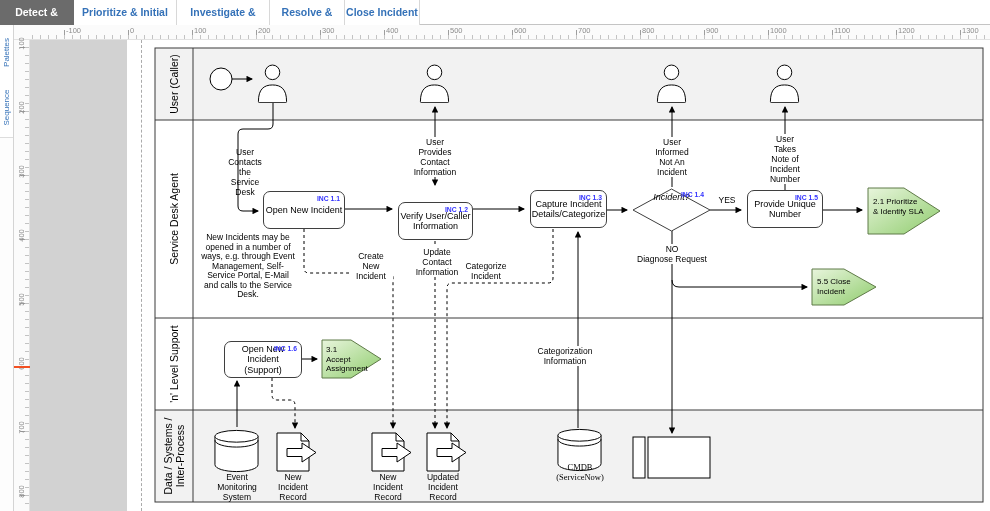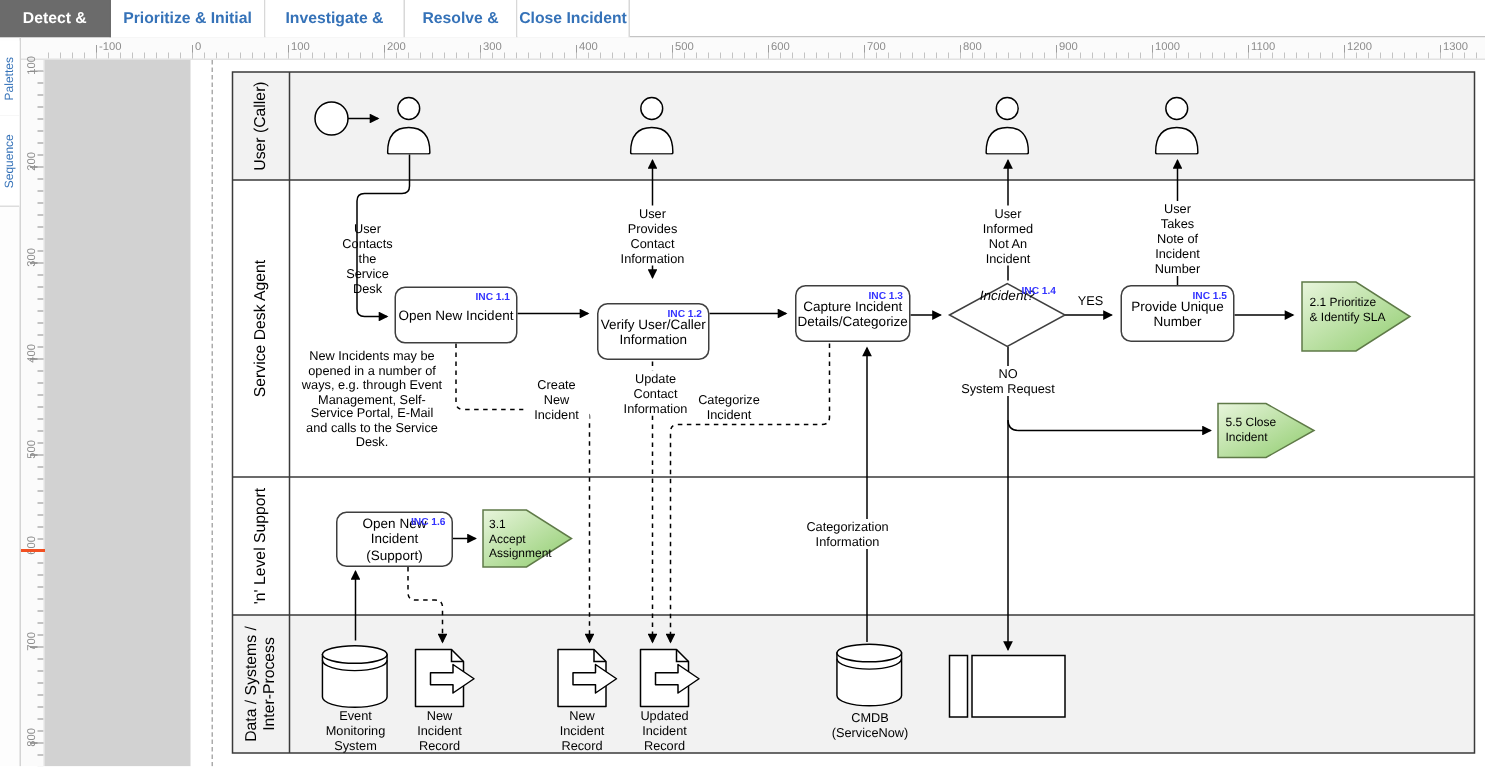--- a/index.html
+++ b/index.html
@@ -250,21 +250,21 @@
 Informed
 Not An
 Incident</div>
   <div class="abs lbl bg" style="left:757px;top:134px;width:56px;">User
 Takes
 Note of
 Incident
 Number</div>
   <div class="abs lbl bg" style="left:714px;top:195px;width:26px;">YES</div>
   <div class="abs lbl bg" style="left:635px;top:244px;width:74px;">NO
-System Request</div>
+Diagnose Request</div>
   <div class="abs lbl bg" style="left:349px;top:251px;width:44px;">Create
 New
 Incident</div>
   <div class="abs lbl bg" style="left:411px;top:247px;width:52px;">Update
 Contact
 Information</div>
   <div class="abs lbl bg" style="left:462px;top:261px;width:48px;">Categorize
 Incident</div>
   <div class="abs lbl bg" style="left:533px;top:346px;width:64px;">Categorization
 Information</div>
@@ -281,16 +281,16 @@
 System</div>
   <div class="abs lbl" style="left:270px;top:472px;width:46px;">New
 Incident
 Record</div>
   <div class="abs lbl" style="left:365px;top:472px;width:46px;">New
 Incident
 Record</div>
   <div class="abs lbl" style="left:420px;top:472px;width:46px;">Updated
 Incident
 Record</div>
-  <div class="abs lbl" style="left:551px;top:473px;width:58px;">CMDB
+  <div class="abs lbl" style="left:551px;top:462px;width:58px;font-family:Liberation Serif, serif;">CMDB
 (ServiceNow)</div>
 
 </div>
 
 </body></html>

